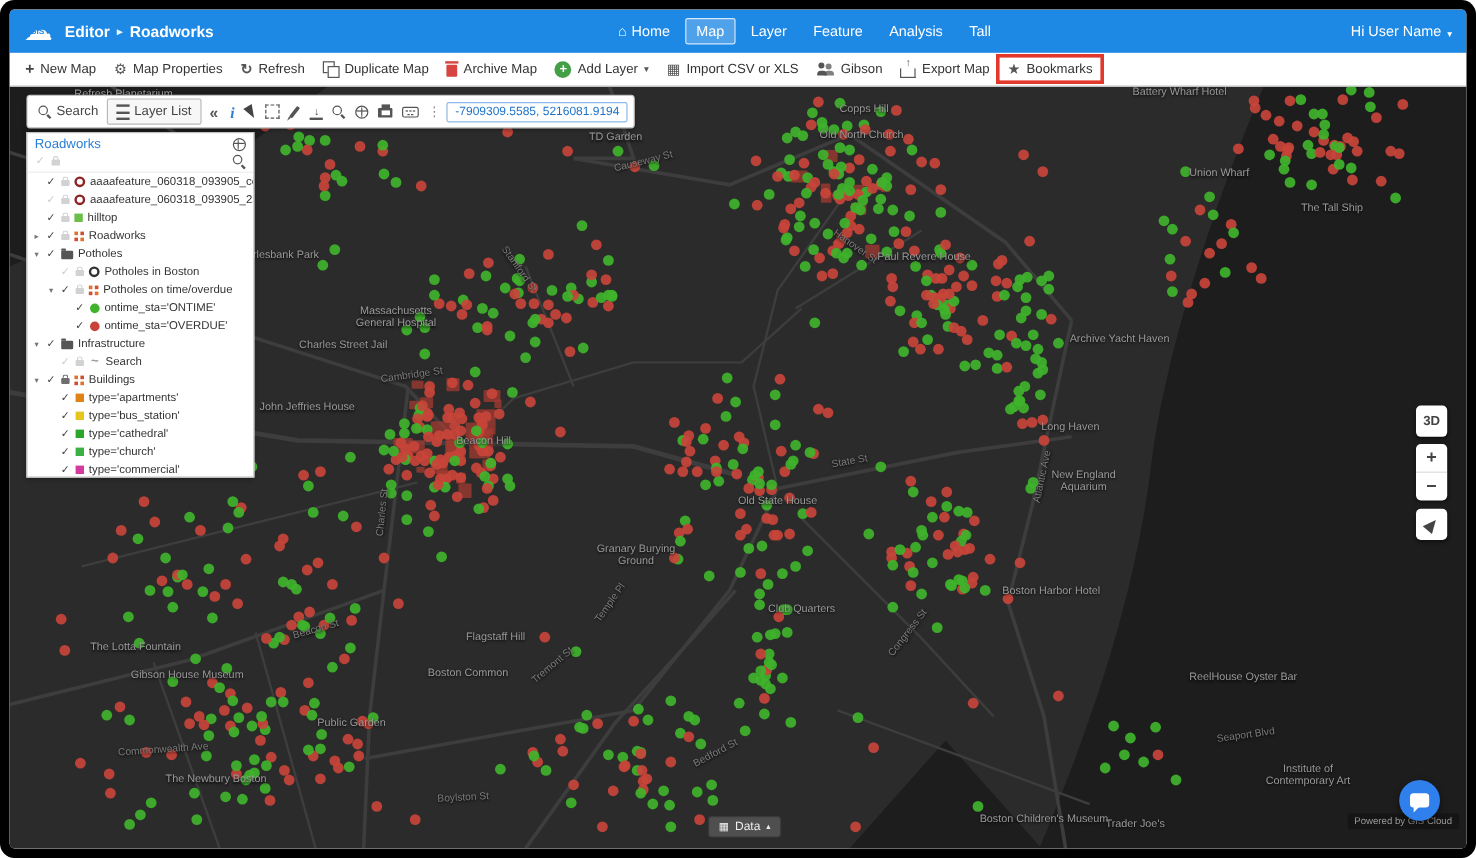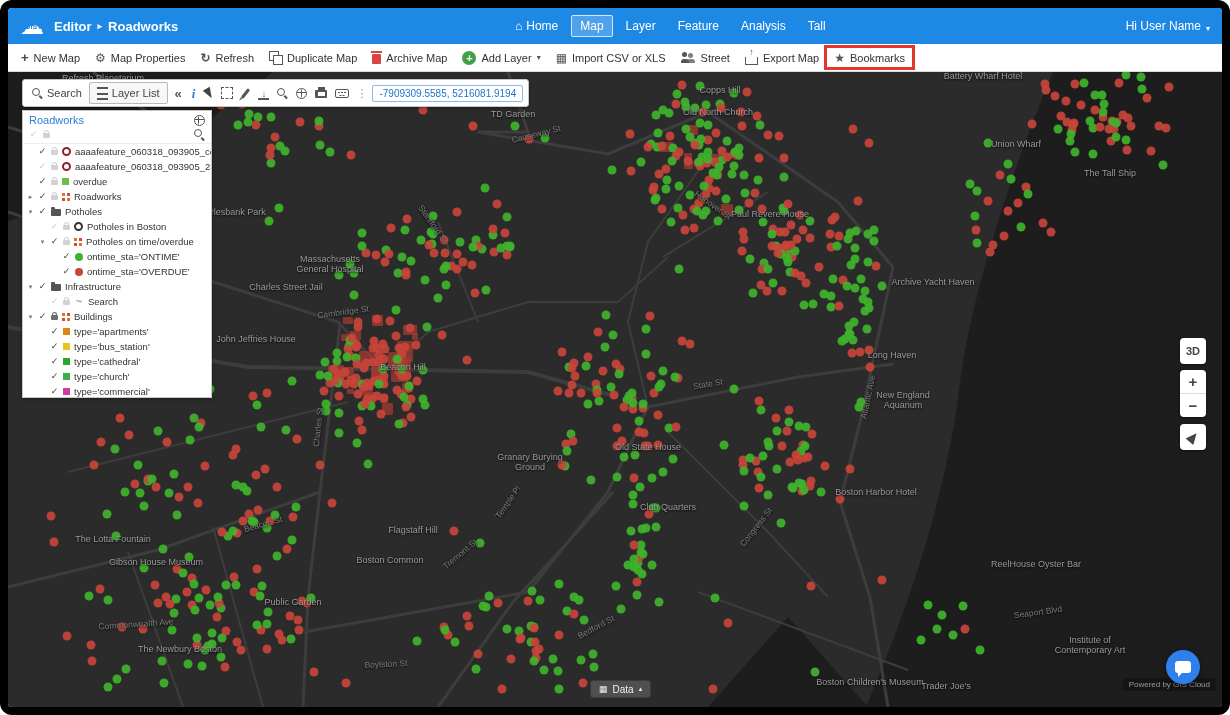--- a/index.html
+++ b/index.html
@@ -194,21 +194,21 @@
           <span class="ti ti-add-layer"></span>
           <span class="tb-label">Add Layer</span>
           <span class="tb-caret">▾</span>
         </div>
         <div class="tb-item">
           <span class="ti ti-table">▦</span>
           <span class="tb-label">Import CSV or XLS</span>
         </div>
         <div class="tb-item">
           <span class="ti ti-share"></span>
-          <span class="tb-label">Street</span>
+          <span class="tb-label">Gibson</span>
         </div>
         <div class="tb-item">
           <span class="ti ti-export"></span>
           <span class="tb-label">Export Map</span>
         </div>
         <div class="tb-item highlighted">
           <span class="ti ti-star">★</span>
           <span class="tb-label">Bookmarks</span>
         </div>
       </div>
@@ -1137,21 +1137,21 @@
           <div class="map-label" style="left: 925px; top: 210px;">Archive Yacht Haven</div>
           <div class="map-label" style="left: 248px; top: 267px;">John Jeffries House</div>
           <div class="map-label" style="left: 395px; top: 295px;">Beacon Hill</div>
           <div class="map-label" style="left: 884px; top: 283px;">Long Haven</div>
           <div class="map-label" style="left: 895px; top: 328px;">New England
 Aquarium</div>
           <div class="map-label" style="left: 868px; top: 420px;">Boston Harbor Hotel</div>
           <div class="map-label" style="left: 660px; top: 435px;">Club Quarters</div>
           <div class="map-label" style="left: 522px; top: 390px;">Granary Burying
 Ground</div>
-          <div class="map-label" style="left: 640px; top: 345px; margin-top: 30px;">Old State House</div>
+          <div class="map-label" style="left: 640px; top: 345px;">Old State House</div>
           <div class="map-label" style="left: 405px; top: 458px;">Flagstaff Hill</div>
           <div class="map-label" style="left: 382px; top: 488px;">Boston Common</div>
           <div class="map-label" style="left: 285px; top: 530px;">Public Garden</div>
           <div class="map-label" style="left: 105px; top: 467px;">The Lotta Fountain</div>
           <div class="map-label" style="left: 148px; top: 490px;">Gibson House Museum</div>
           <div class="map-label" style="left: 172px; top: 577px;">The Newbury Boston</div>
           <div class="map-label" style="left: 1028px; top: 492px;">ReelHouse Oyster Bar</div>
           <div class="map-label" style="left: 1082px; top: 573px;">Institute of
 Contemporary Art</div>
           <div class="map-label" style="left: 938px; top: 614px;">Trader Joe's</div>
@@ -1242,21 +1242,21 @@
               <span class="chk dim">✓</span>
               <span class="ic-lock dim"></span>
               <span class="li li-ring-red"></span>
               <span class="lp-label">aaaafeature_060318_093905_231220</span>
             </div>
             <div class="lp-row" style="padding-left: 4px;">
               <span class="lp-arrow"></span>
               <span class="chk">✓</span>
               <span class="ic-lock dim"></span>
               <span class="li li-sq-green" style="background: rgb(106, 191, 75);"></span>
-              <span class="lp-label">overdue</span>
+              <span class="lp-label">hilltop</span>
             </div>
             <div class="lp-row" style="padding-left: 4px;">
               <span class="lp-arrow">▸</span>
               <span class="chk">✓</span>
               <span class="ic-lock dim"></span>
               <span class="li li-grid"></span>
               <span class="lp-label">Roadworks</span>
             </div>
             <div class="lp-row" style="padding-left: 4px;">
               <span class="lp-arrow">▾</span>

